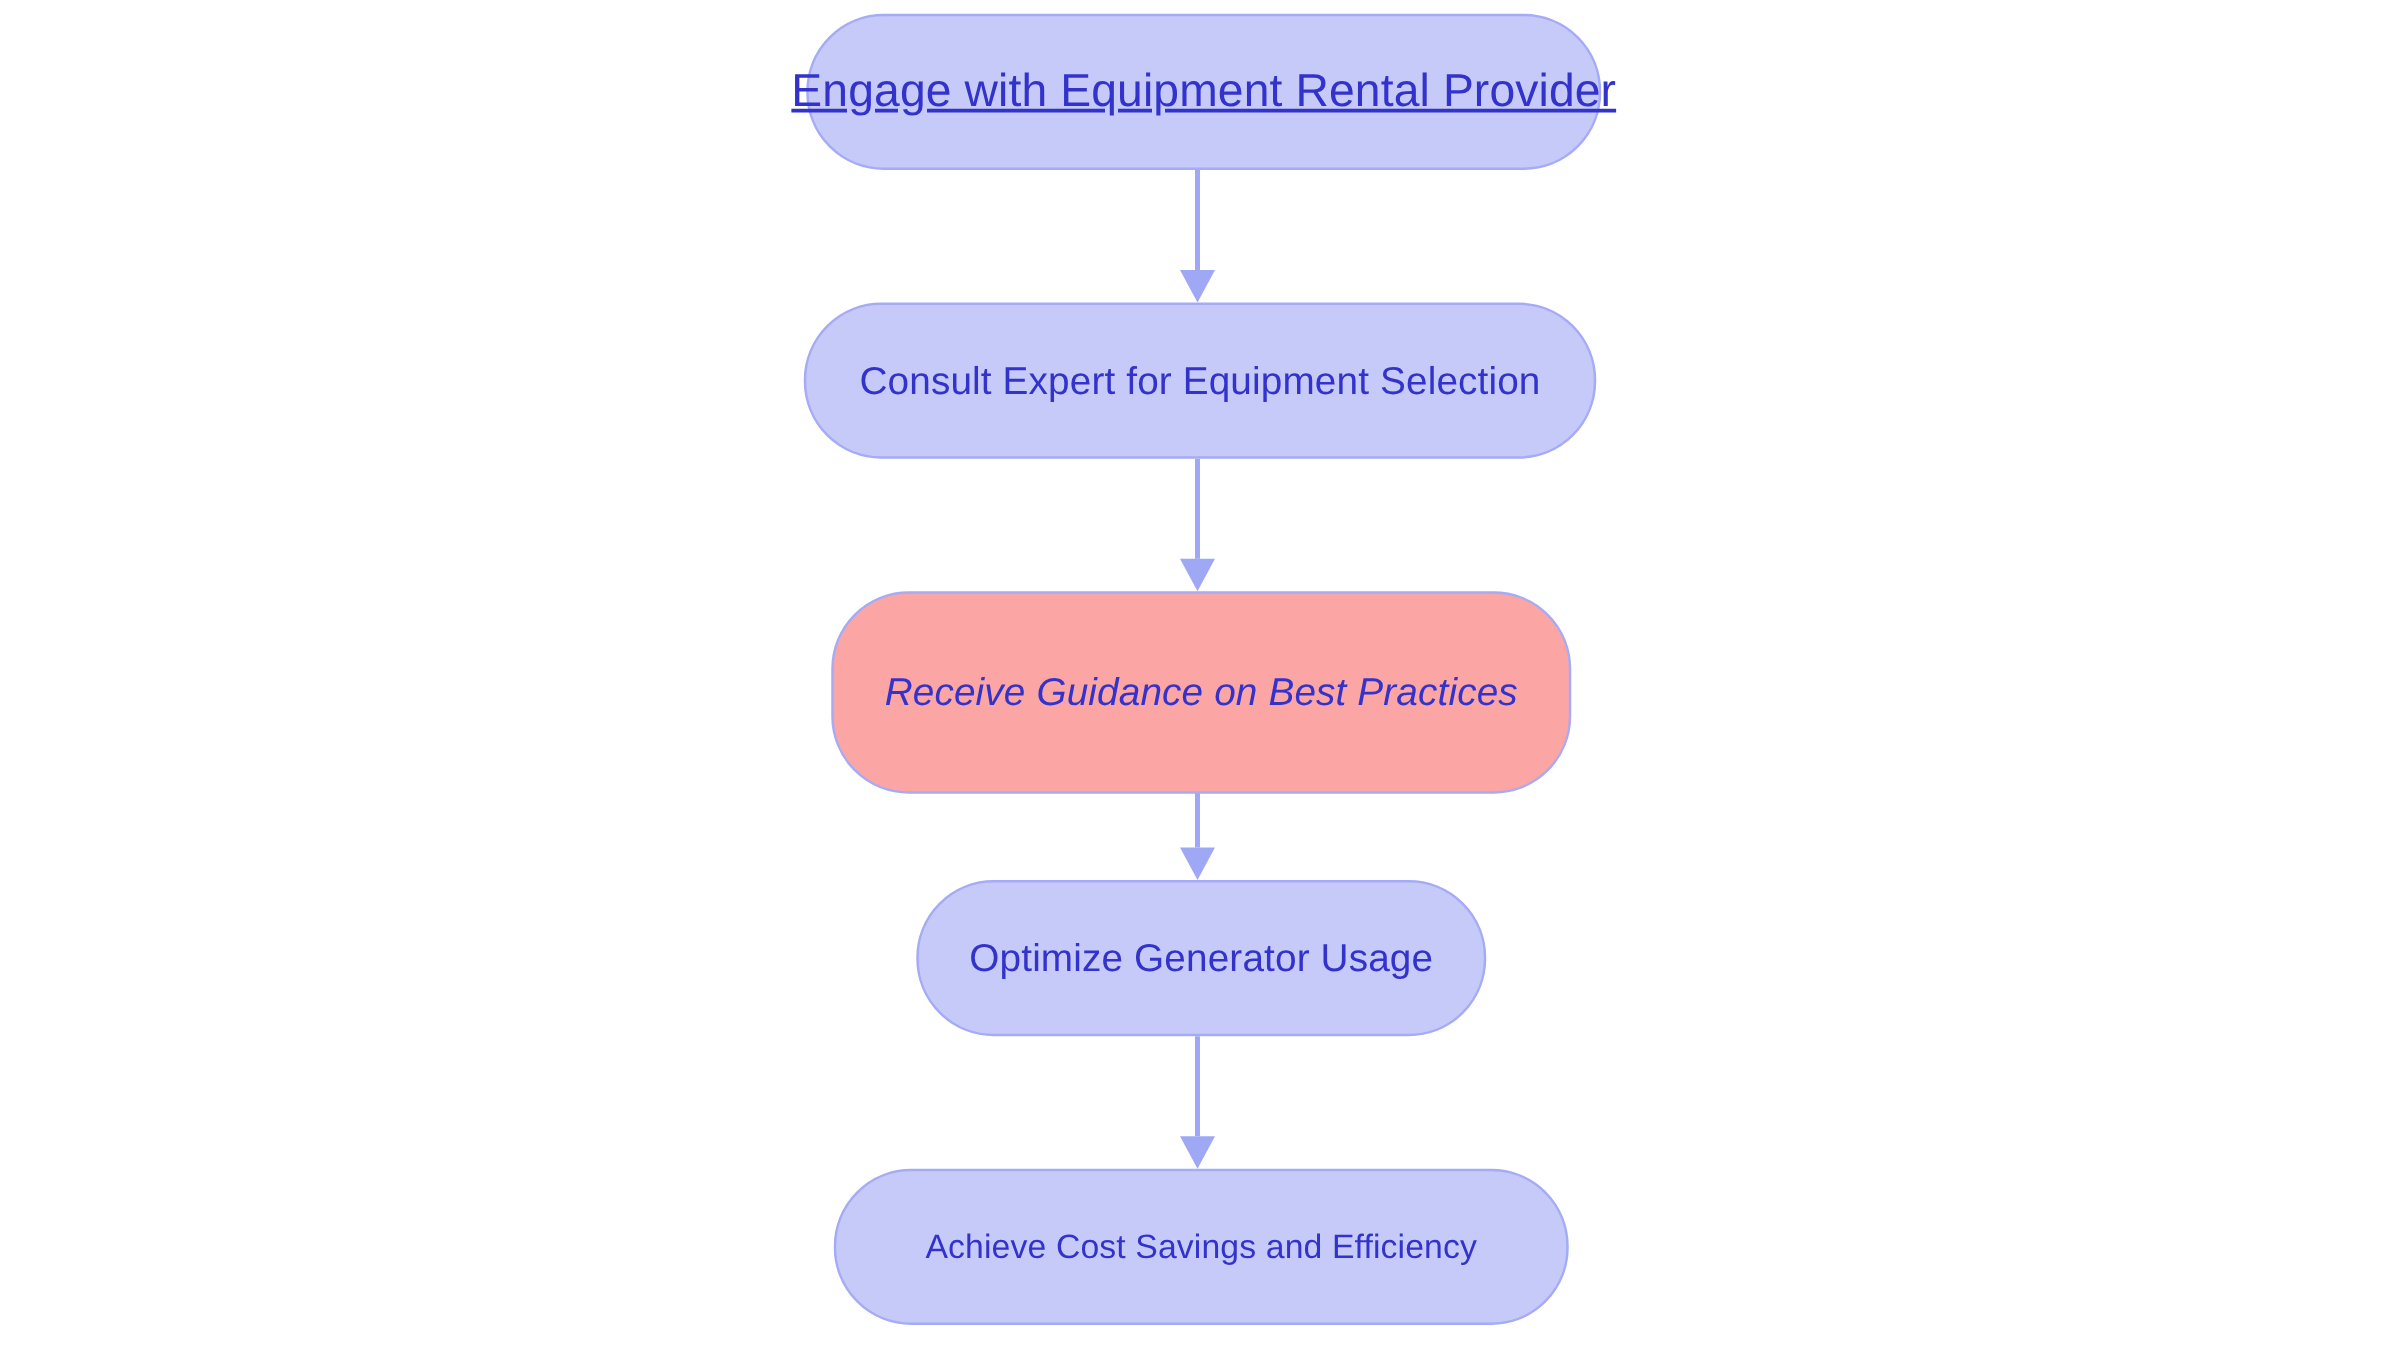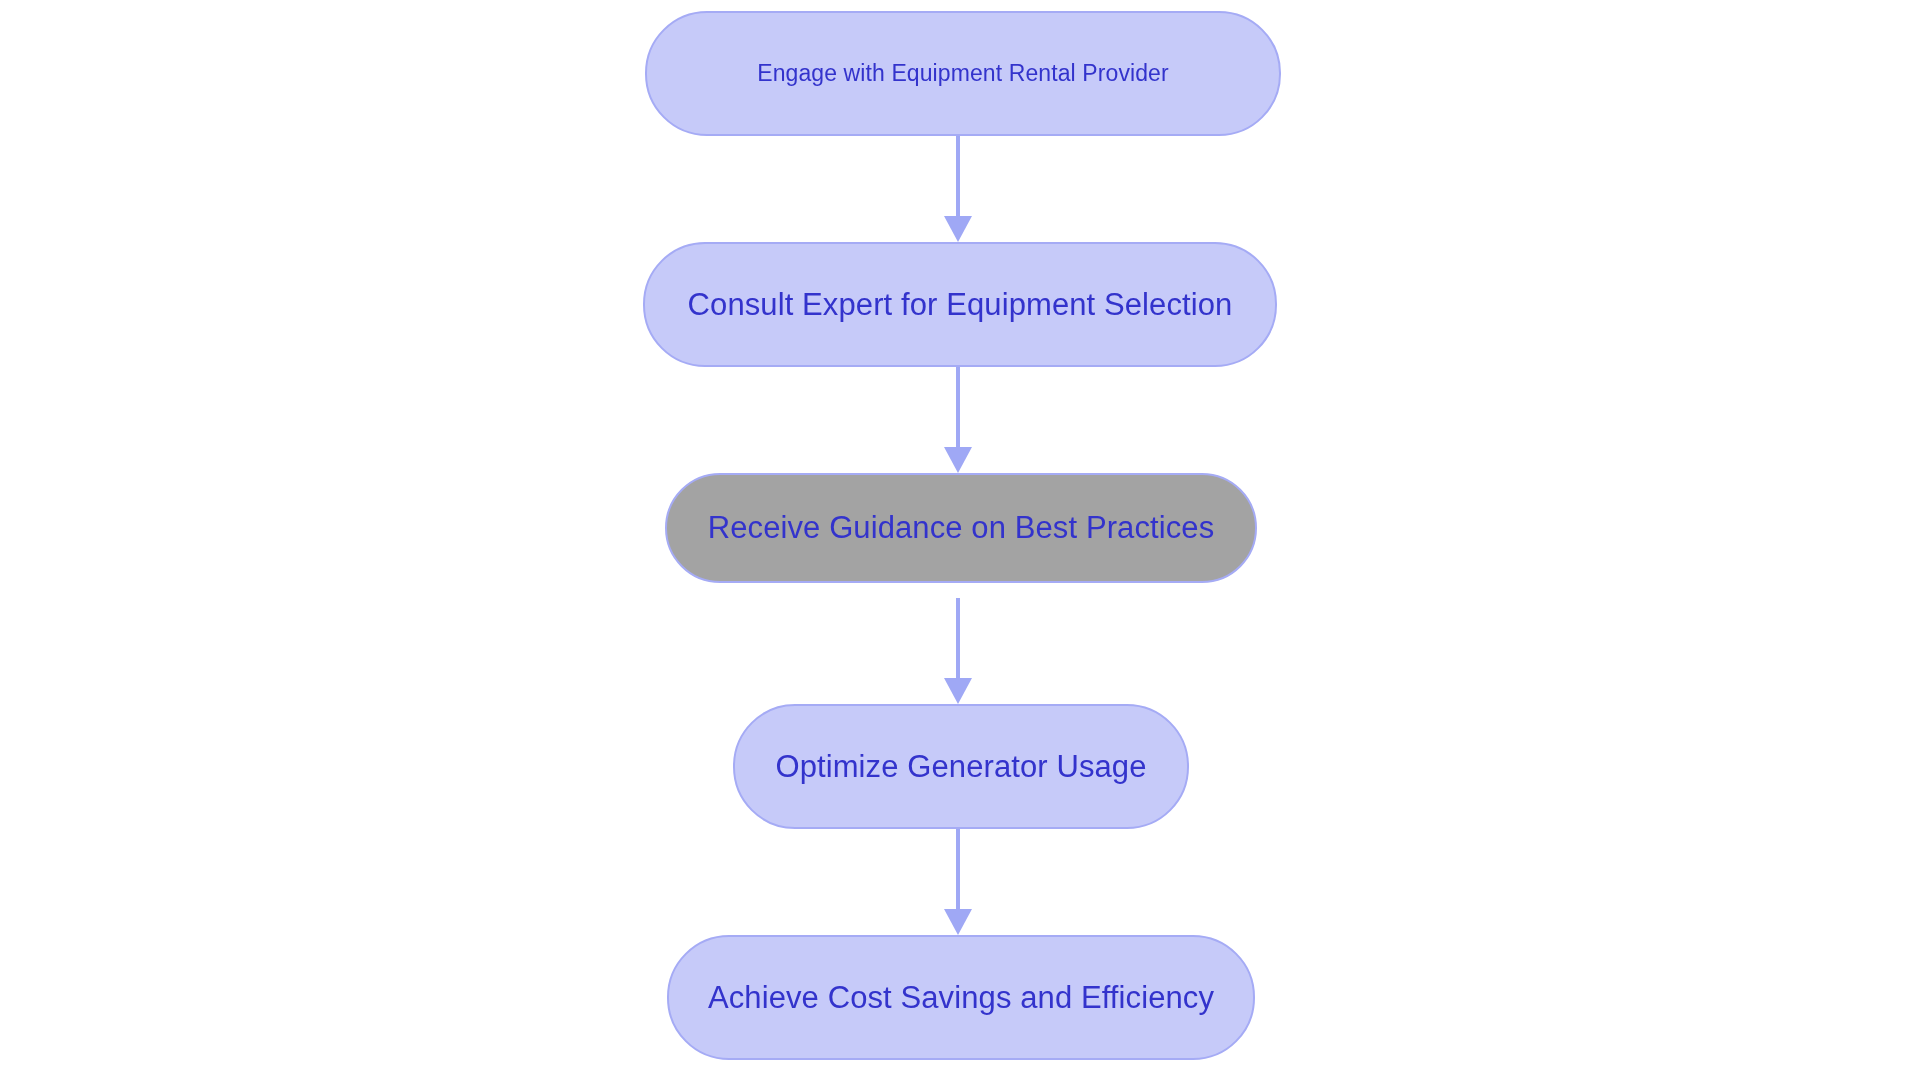--- a/index.html
+++ b/index.html
@@ -76,27 +76,27 @@
         <polygon points="0,80 28,80 14,106" fill="#9fa8f5"></polygon>
       </svg>
     </div>
     <div class="connector" style="left: 944px; top: 829px; width: 28px; height: 106px;">
       <svg width="28" height="106" viewBox="0 0 28 106">
         <rect x="12" y="0" width="4" height="80" fill="#9fa8f5"></rect>
         <polygon points="0,80 28,80 14,106" fill="#9fa8f5"></polygon>
       </svg>
     </div>
     <div class="node" style="left: 645px; top: 11px; width: 636px; height: 125px; background: rgb(198, 202, 249); border-color: rgb(165, 171, 245); border-width: 2px; border-radius: 62px;">
-      <span class="node-label" style="color: rgb(51, 51, 204); font-size: 23px;">Engage with Equipment Rental Provider</span>
+      <span class="node-label" style="color: rgb(51, 51, 204); font-size: 37px; text-decoration: underline;">Engage with Equipment Rental Provider</span>
     </div>
     <div class="node" style="left: 643px; top: 242px; width: 634px; height: 125px; background: rgb(198, 202, 249); border-color: rgb(165, 171, 245); border-width: 2px; border-radius: 62px; text-align: right;">
       <span class="node-label" style="color: rgb(51, 51, 204); font-size: 31px;">Consult Expert for Equipment Selection</span>
     </div>
-    <div class="node" style="left: 665px; top: 473px; width: 592px; height: 110px; background: #a3a3a3; border-color: rgb(165, 171, 245); border-width: 2px; border-radius: 62px;">
+    <div class="node" style="left: 665px; top: 473px; width: 592px; height: 162px; background: #fca5a5; border-color: rgb(165, 171, 245); border-width: 2px; border-radius: 62px; font-style: italic;">
       <span class="node-label" style="color: rgb(51, 51, 204); font-size: 31px;">Receive Guidance on Best Practices</span>
     </div>
     <div class="node" style="left: 733px; top: 704px; width: 456px; height: 125px; background: rgb(198, 202, 249); border-color: rgb(165, 171, 245); border-width: 2px; border-radius: 62px;">
       <span class="node-label" style="color: rgb(51, 51, 204); font-size: 31px;">Optimize Generator Usage</span>
     </div>
     <div class="node" style="left: 667px; top: 935px; width: 588px; height: 125px; background: rgb(198, 202, 249); border-color: rgb(165, 171, 245); border-width: 2px; border-radius: 62px;">
-      <span class="node-label" style="color: rgb(51, 51, 204); font-size: 31px;">Achieve Cost Savings and Efficiency</span>
+      <span class="node-label" style="color: rgb(51, 51, 204); font-size: 27px;">Achieve Cost Savings and Efficiency</span>
     </div>
   </div>
 
 </body></html>

